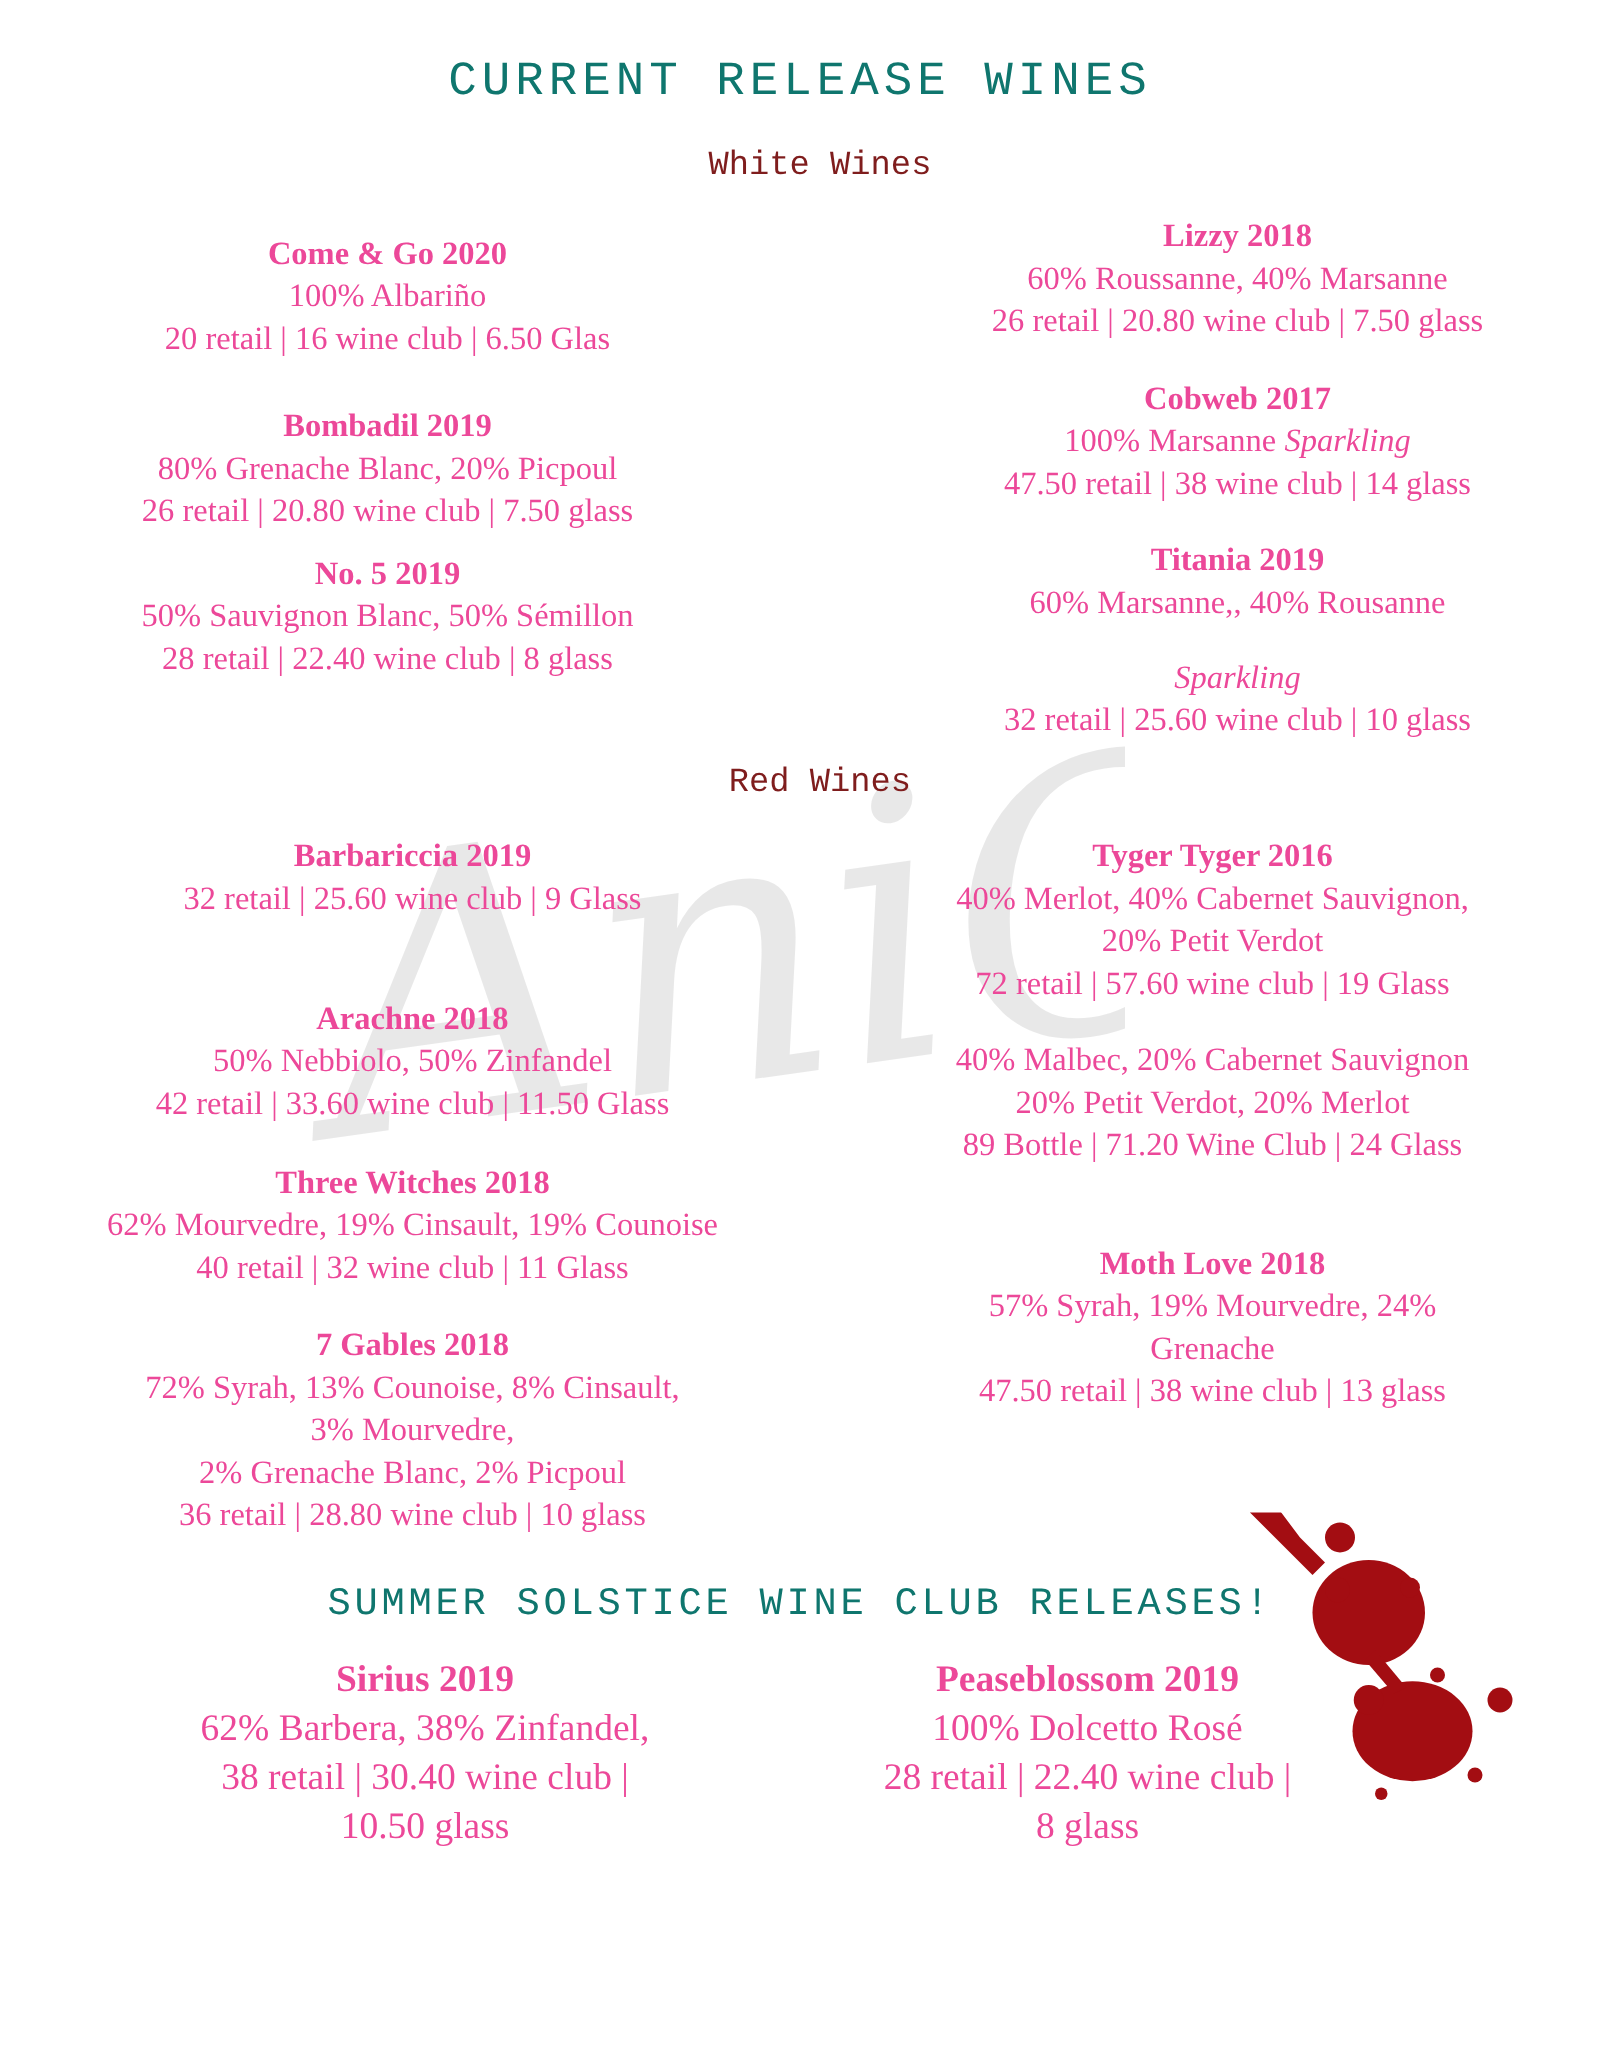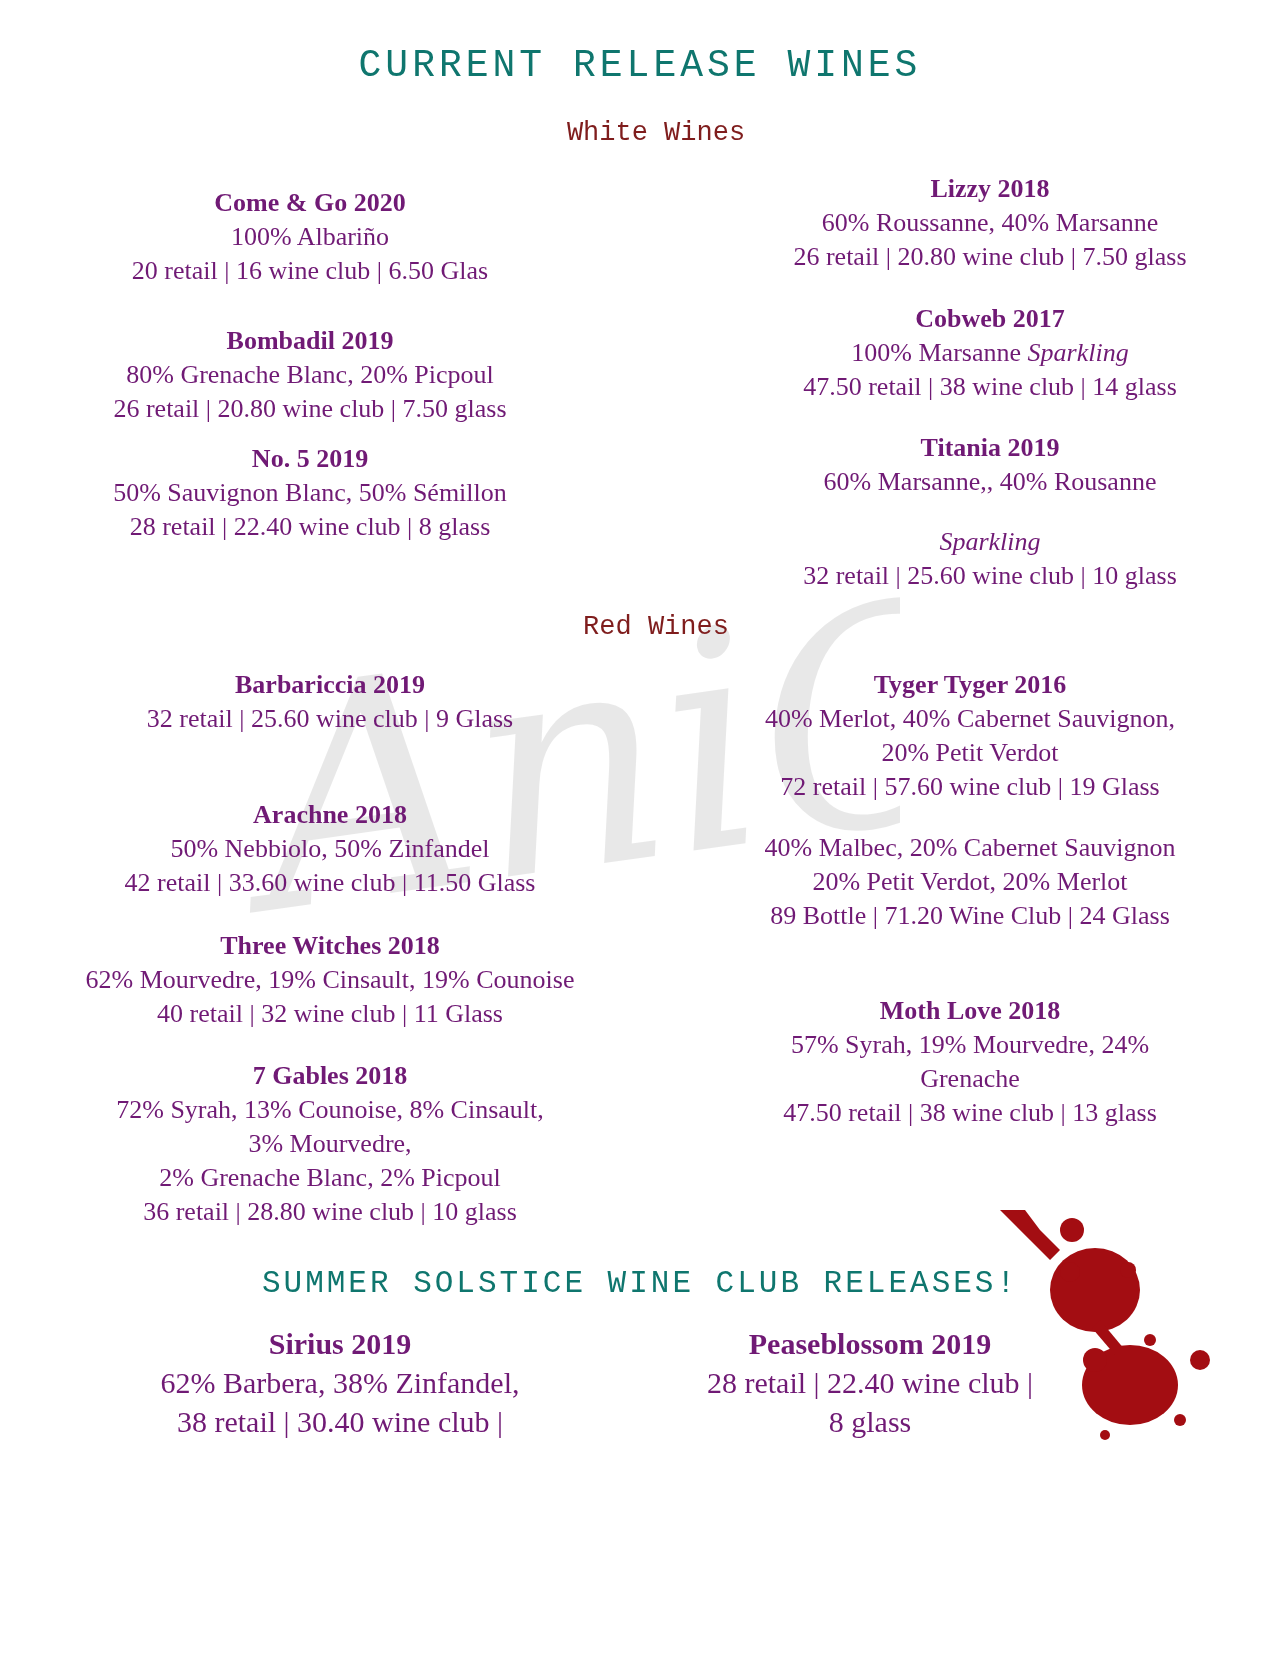--- a/index.html
+++ b/index.html
@@ -9,21 +9,21 @@
     color: #0f766e; letter-spacing: 4px; text-align: center; width: 100%;
     font-family: "Liberation Mono", "DejaVu Sans Mono", monospace;
   }
   .section-head {
     font-family: "Liberation Mono", "DejaVu Sans Mono", monospace;
     font-size: 27px; text-align: center; width: 100%; color: #7f1d1d; margin-left: 16px;
   }
   .wine {
     text-align: center;
     font-family: "Liberation Serif", "DejaVu Serif", serif;
-    font-size: 26px; line-height: 34px; color: #701a75;
+    font-size: 26px; line-height: 34px; color: #ec4899;
   }
   .wine .name { font-weight: bold; }
   .wine .em { font-style: italic; margin-top: 26px; }
   .big { font-size: 30px; line-height: 39px; }
   .watermark {
     position: absolute; left: 200px; top: 540px; width: 700px; height: 520px;
     opacity: 0.13; pointer-events: none;
   }
   .splat { position: absolute; left: 1000px; top: 1210px; width: 260px; height: 240px; }
 </style>
@@ -129,19 +129,21 @@
     <circle cx="150" cy="130" r="6"></circle>
   </g>
 </svg>
 
 <div class="abs title-red" style="top:1266px;font-size:31px;letter-spacing:3px;">SUMMER SOLSTICE WINE CLUB RELEASES!</div>
 
 <div class="abs wine big" style="left:80px;width:520px;top:1324px;">
   <div class="name">Sirius 2019</div>
   <div>62% Barbera, 38% Zinfandel,</div>
   <div>38 retail | 30.40 wine club |</div>
+  <div>10.50 glass</div>
 </div>
 
 <div class="abs wine big" style="left:620px;width:500px;top:1324px;">
   <div class="name">Peaseblossom 2019</div>
+  <div>100% Dolcetto Rosé</div>
   <div>28 retail | 22.40 wine club |</div>
   <div>8 glass</div>
 </div>
 
 </body></html>

